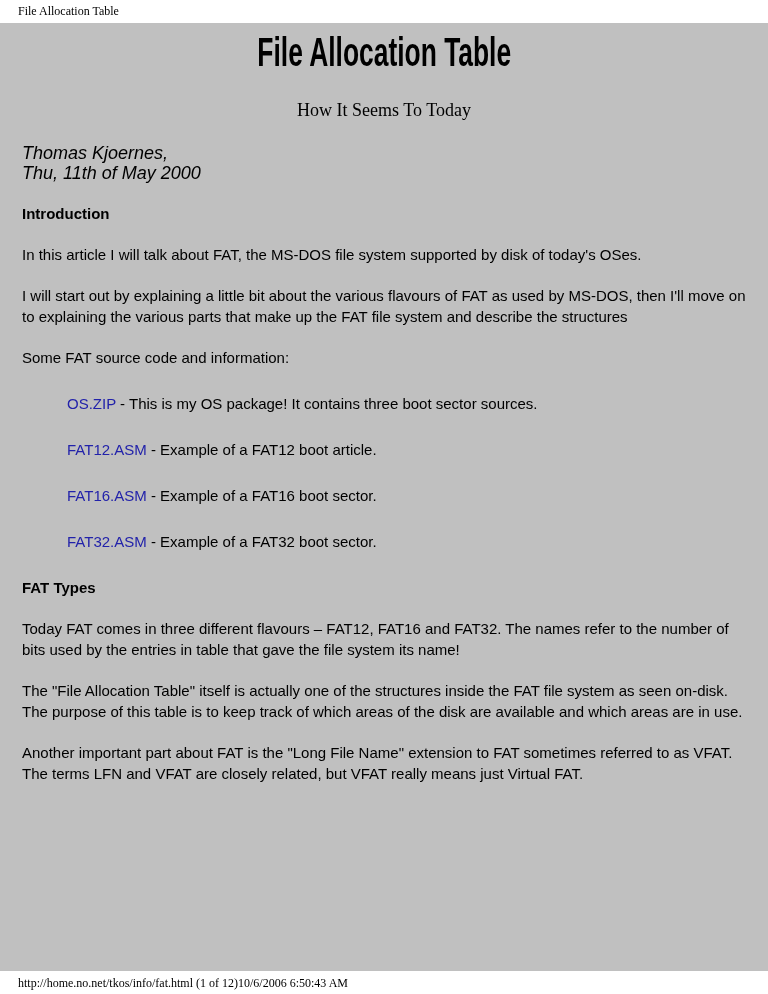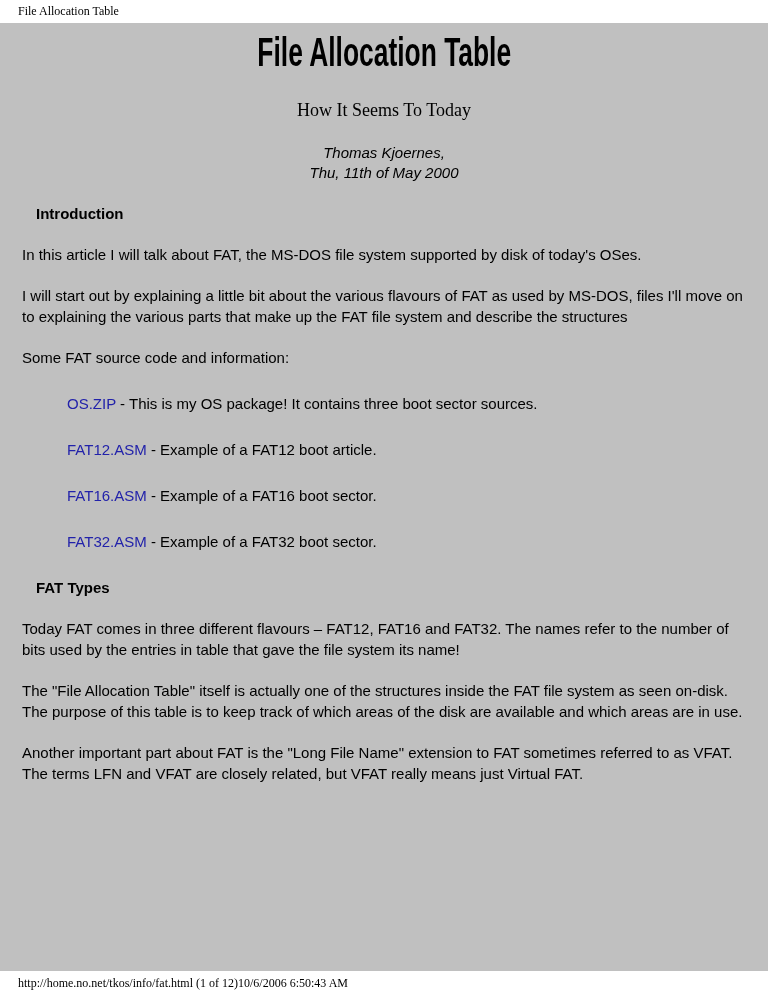--- a/index.html
+++ b/index.html
@@ -36,28 +36,28 @@
     transform-origin: center;
     letter-spacing: 0;
   }
   .subtitle {
     text-align: center;
     font-family: "Liberation Serif", serif;
     font-size: 18px; line-height: 21px;
     margin: 27px 0 0 0;
   }
   .author {
-    text-align: center;
+    text-align: left;
     font-style: italic;
-    font-size: 15px; line-height: 20px;
+    font-size: 18px; line-height: 20px;
     margin: 22px 0 20px 0;
   }
   .content h3 {
     font-size: 15px; line-height: 21px;
-    margin: 20px 14px;
+    margin: 20px 0;
     font-weight: bold;
   }
   .content p {
     font-size: 15px; line-height: 21px;
     margin: 20px 0;
   }
   .content .link-line {
     margin: 25px 0 25px 45px;
   }
   a.doc-link {
@@ -88,21 +88,21 @@
   <div class="subtitle">How It Seems To Today</div>
 
   <div class="author">
     <span>Thomas Kjoernes,</span><br>
     <span>Thu, 11th of May 2000</span>
   </div>
 
   <h3>Introduction</h3>
 
   <p>In this article I will talk about FAT, the MS-DOS file system supported by disk of today's OSes.</p>
-  <p>I will start out by explaining a little bit about the various flavours of FAT as used by MS-DOS, files I'll move on to explaining the various parts that make up the FAT file system and describe the structures</p>
+  <p>I will start out by explaining a little bit about the various flavours of FAT as used by MS-DOS, then I'll move on to explaining the various parts that make up the FAT file system and describe the structures</p>
   <p>Some FAT source code and information:</p>
 
   <p class="link-line">
     <a class="doc-link">OS.ZIP</a><span> - This is my OS package! It contains three boot sector sources.</span>
   </p>
   <p class="link-line">
     <a class="doc-link">FAT12.ASM</a><span> - Example of a FAT12 boot article.</span>
   </p>
   <p class="link-line">
     <a class="doc-link">FAT16.ASM</a><span> - Example of a FAT16 boot sector.</span>

